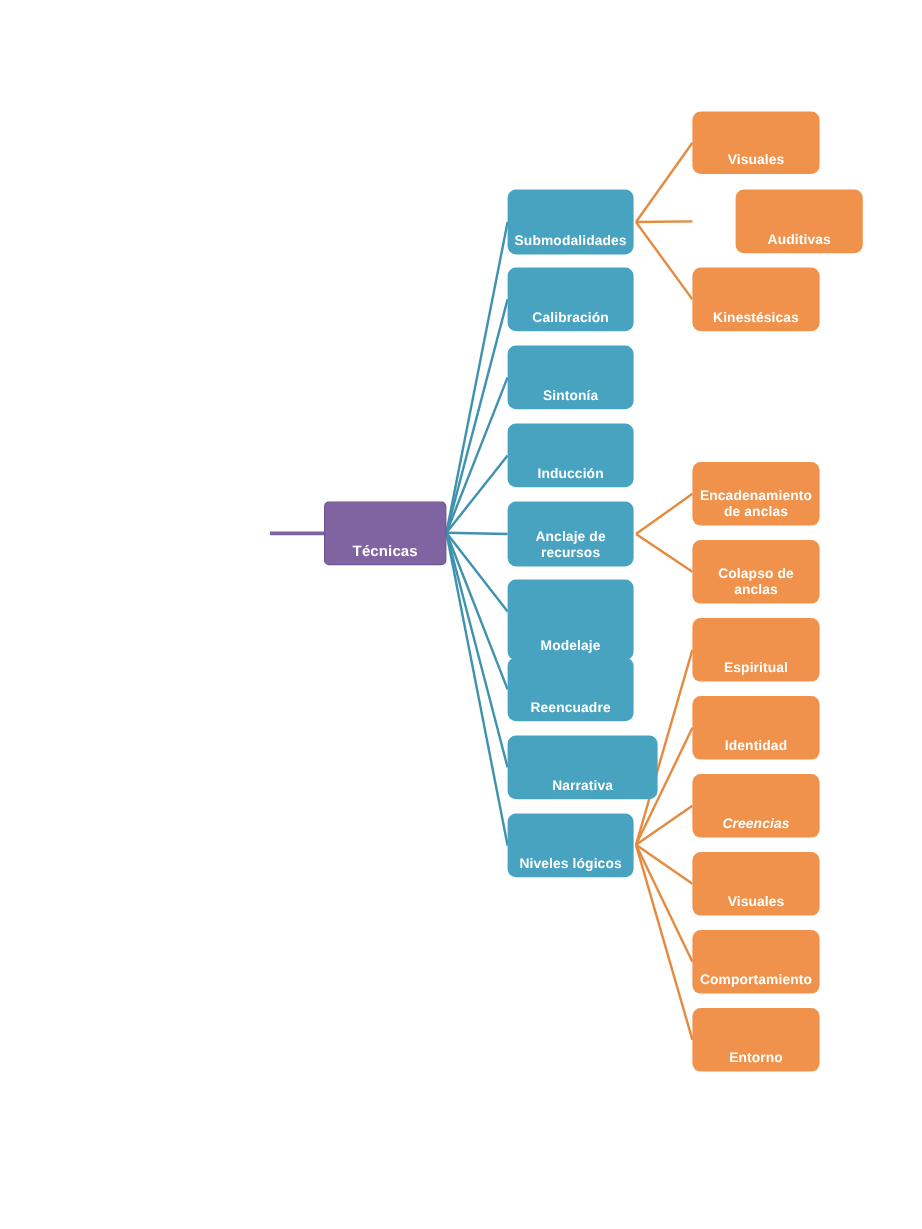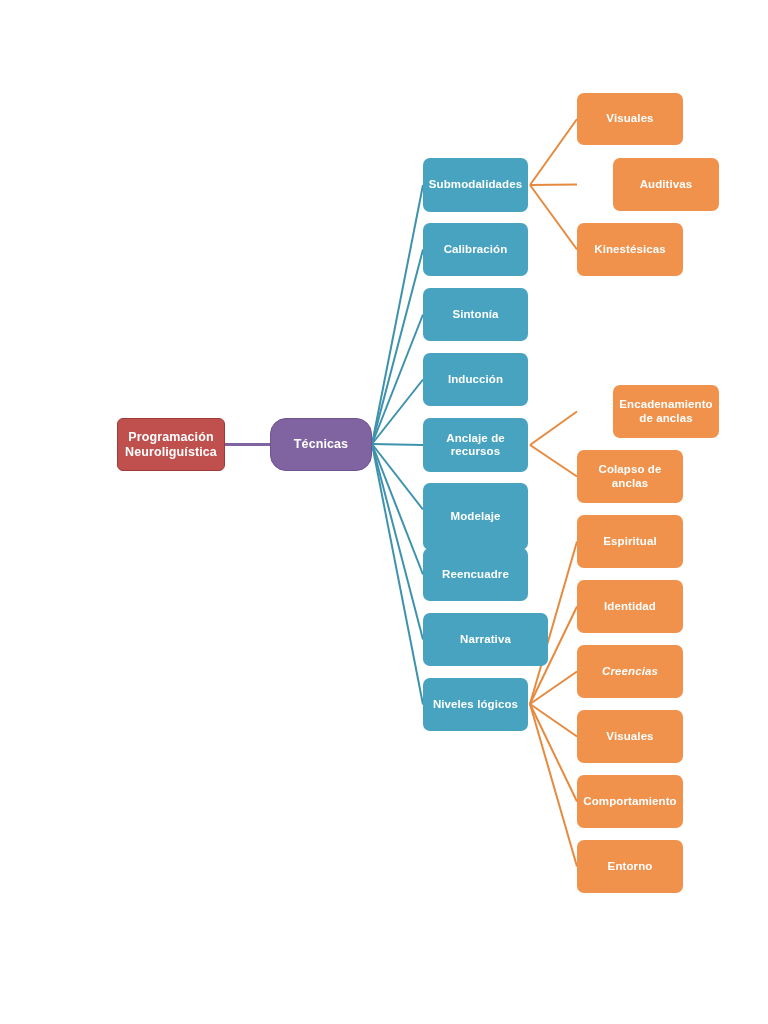--- a/index.html
+++ b/index.html
@@ -26,42 +26,42 @@
     left: 0;
     top: 0;
     width: 768px;
     height: 1024px;
     pointer-events: none;
   }
   .node {
     position: absolute;
     box-sizing: border-box;
     display: flex;
-    align-items: center;
+    align-items: flex-end;
     justify-content: center;
     text-align: center;
     color: #ffffff;
     border-radius: 7px;
     line-height: 1.15;
     padding: 4px 4px;
     letter-spacing: 0.1px;
   }
   .node-root {
     background: #C0504D;
     border: 1px solid #9E3B38;
     font-size: 12.5px;
     font-weight: bold;
     border-radius: 6px;
   }
   .node-branch {
     background: #8064A2;
     border: 1px solid #6E5490;
     font-size: 12.5px;
     font-weight: bold;
-    border-radius: 16px;
+    border-radius: 4px;
   }
   .node-teal {
     background: #48A3C0;
     font-size: 11.5px;
     font-weight: bold;
   }
   .node-orange {
     background: #F0924B;
     font-size: 11.5px;
     font-weight: bold;
@@ -103,24 +103,20 @@
     <g id="edges-levels" stroke-linecap="butt">
         <line x1="530" y1="704" x2="577" y2="541.5" stroke="#E58A3E" stroke-width="2"></line>
         <line x1="530" y1="704" x2="577" y2="606.5" stroke="#E58A3E" stroke-width="2"></line>
         <line x1="530" y1="704" x2="577" y2="671.5" stroke="#E58A3E" stroke-width="2"></line>
         <line x1="530" y1="704" x2="577" y2="736.5" stroke="#E58A3E" stroke-width="2"></line>
         <line x1="530" y1="704" x2="577" y2="801.5" stroke="#E58A3E" stroke-width="2"></line>
         <line x1="530" y1="704" x2="577" y2="866.5" stroke="#E58A3E" stroke-width="2"></line>
       </g>
   </svg>
 
-  <div class="node node-root" id="root-node" style="left: 117px; top: 418px; width: 108px; height: 53px;">
-    <span class="node-label">Programación
-Neuroliguística</span>
-  </div>
 
   <div class="node node-branch" id="branch-node" style="left: 270px; top: 418px; width: 102px; height: 53px;">
     <span class="node-label">Técnicas</span>
   </div>
 
   <div id="techniques-layer">
       <div class="node node-teal" style="left: 423px; top: 158px; width: 105px; height: 54px;">
         <span class="node-label">Submodalidades</span>
       </div>
       <div class="node node-teal" style="left: 423px; top: 223px; width: 105px; height: 53px;">
@@ -154,21 +150,21 @@
         <span class="node-label">Visuales</span>
       </div>
       <div class="node node-orange" style="left: 577px; top: 158px; width: 106px; height: 53px; margin-left: 36px;">
         <span class="node-label">Auditivas</span>
       </div>
       <div class="node node-orange" style="left: 577px; top: 223px; width: 106px; height: 53px;">
         <span class="node-label">Kinestésicas</span>
       </div>
     </div>
   <div id="anchors-layer">
-      <div class="node node-orange" style="left: 577px; top: 385px; width: 106px; height: 53px; margin-left: 36px;">
+      <div class="node node-orange" style="left: 577px; top: 385px; width: 106px; height: 53px;">
         <span class="node-label">Encadenamiento
 de anclas</span>
       </div>
       <div class="node node-orange" style="left: 577px; top: 450px; width: 106px; height: 53px;">
         <span class="node-label">Colapso de anclas</span>
       </div>
     </div>
   <div id="levels-layer">
       <div class="node node-orange" style="left: 577px; top: 515px; width: 106px; height: 53px;">
         <span class="node-label">Espiritual</span>

